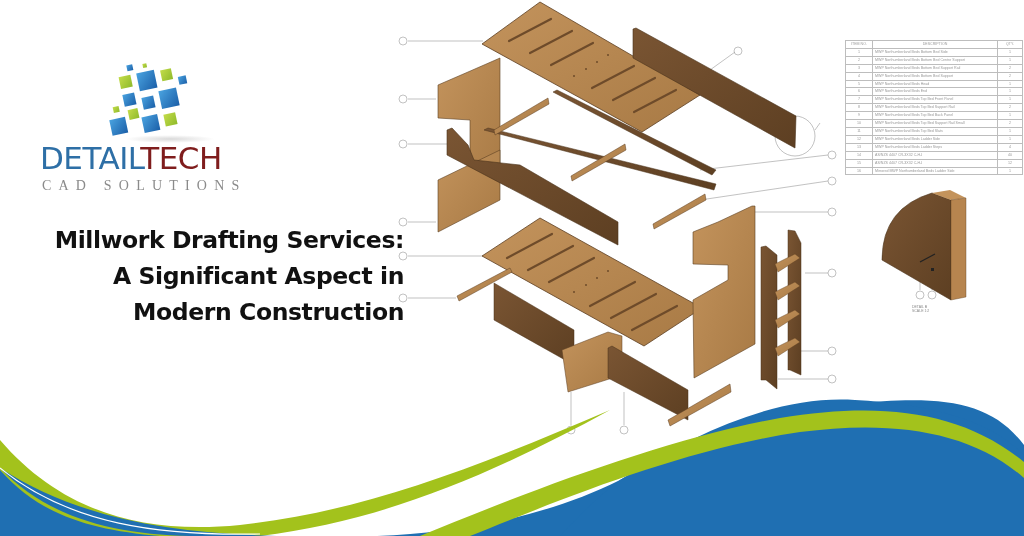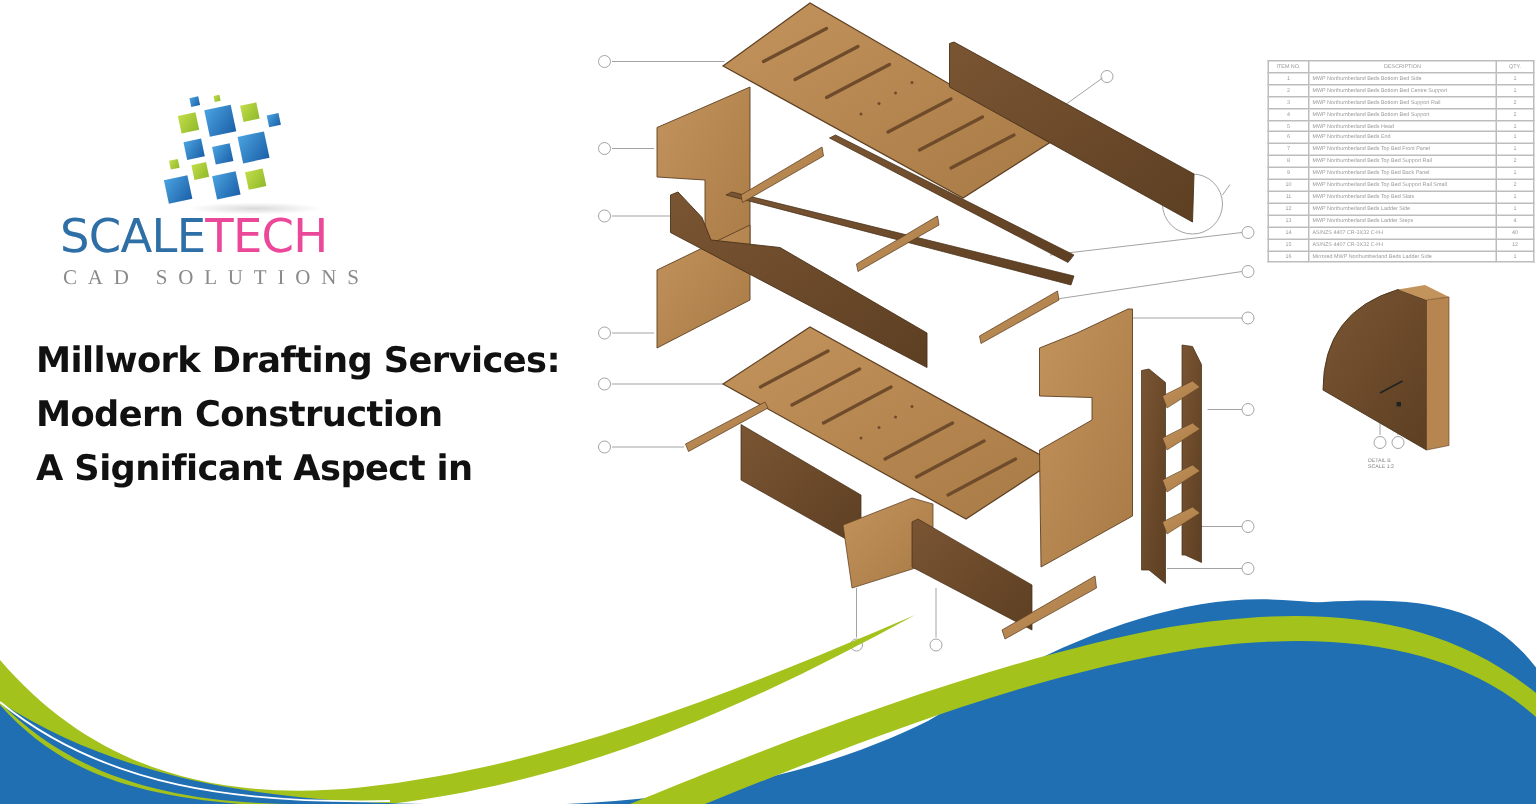--- a/index.html
+++ b/index.html
@@ -2,23 +2,23 @@
 <html><head>
 <meta charset="utf-8">
 <style>
   html,body{margin:0;padding:0;}
   body{width:1024px;height:536px;position:relative;overflow:hidden;background:#ffffff;font-family:"Liberation Sans",sans-serif;}
   .logo{position:absolute;left:30px;top:40px;width:240px;height:150px;}
   .logo-mark{position:absolute;left:0;top:0;width:240px;height:100px;}
   .logo-shadow{position:absolute;left:95px;top:95px;width:90px;height:8px;border-radius:50%;background:radial-gradient(ellipse at center,#d9d9d9 0%,rgba(255,255,255,0) 70%);}
   .logo-word{position:absolute;left:10px;top:100px;font-size:31px;letter-spacing:-0.5px;font-family:"DejaVu Sans",sans-serif;font-weight:normal;white-space:nowrap;}
   .logo-word .a{color:#2e6fa6;}
-  .logo-word .b{color:#ec4899;text-align:center;}
+  .logo-word .b{color:#7f1d1d;text-align:center;}
   .logo-sub{position:absolute;left:12px;top:138px;font-size:14px;letter-spacing:7.2px;color:#8a8a8a;white-space:nowrap;font-family:Liberation Serif, serif;}
-  .headline{position:absolute;left:24px;top:222px;width:380px;font-size:23.5px;font-weight:bold;line-height:36px;color:#111111;font-family:"DejaVu Sans",sans-serif;letter-spacing:-0.4px;}
+  .headline{position:absolute;left:24px;top:222px;width:380px;font-size:23.5px;font-weight:bold;line-height:36px;color:#111111;font-family:"DejaVu Sans",sans-serif;letter-spacing:-0.4px;text-align:right;}
   .headline div{white-space:nowrap;}
   svg.drawing{position:absolute;left:0;top:0;}
   .bom{position:absolute;left:845px;top:40px;width:178px;border-collapse:collapse;font-size:3.6px;color:#999;}
   .bom td,.bom th{border:0.6px solid #bdbdbd;padding:0 2px;height:6.9px;line-height:6.9px;font-weight:normal;white-space:nowrap;overflow:hidden;}
   .bom th{text-align:center;}
   .bom td.c{text-align:center;}
   .wave{position:absolute;left:0;top:0;}
 </style>
 </head>
 <body>
@@ -46,28 +46,28 @@
       <rect x="110" y="55" width="12" height="12" fill="url(#bg1)"></rect>
       <rect x="128" y="52" width="18" height="18" fill="url(#bg1)"></rect>
       <rect x="80" y="58" width="6" height="6" fill="url(#gg1)"></rect>
       <rect x="94" y="64" width="10" height="10" fill="url(#gg1)"></rect>
       <rect x="74" y="70" width="16" height="16" fill="url(#bg1)"></rect>
       <rect x="106" y="74" width="16" height="16" fill="url(#bg1)"></rect>
       <rect x="128" y="76" width="12" height="12" fill="url(#gg1)"></rect>
     </g>
   </svg>
   <div class="logo-shadow"></div>
-  <div class="logo-word"><span class="a">SCALE</span><span class="b">TECH</span></div>
+  <div class="logo-word"><span class="a">DETAIL</span><span class="b">TECH</span></div>
   <div class="logo-sub">CAD SOLUTIONS</div>
 </div>
 
 <div class="headline">
   <div>Millwork Drafting Services:</div>
+  <div>A Significant Aspect in</div>
   <div>Modern Construction</div>
-  <div>A Significant Aspect in</div>
 </div>
 
 <svg class="drawing" width="1024" height="536" viewBox="0 0 1024 536">
   <defs>
     <linearGradient id="woodL" x1="0" y1="0" x2="1" y2="1">
         <stop offset="0" stop-color="#c3935c"></stop>
         <stop offset="1" stop-color="#a87a45"></stop>
       </linearGradient>
     <linearGradient id="woodD" x1="0" y1="0" x2="1" y2="1">
         <stop offset="0" stop-color="#7a5533"></stop>

